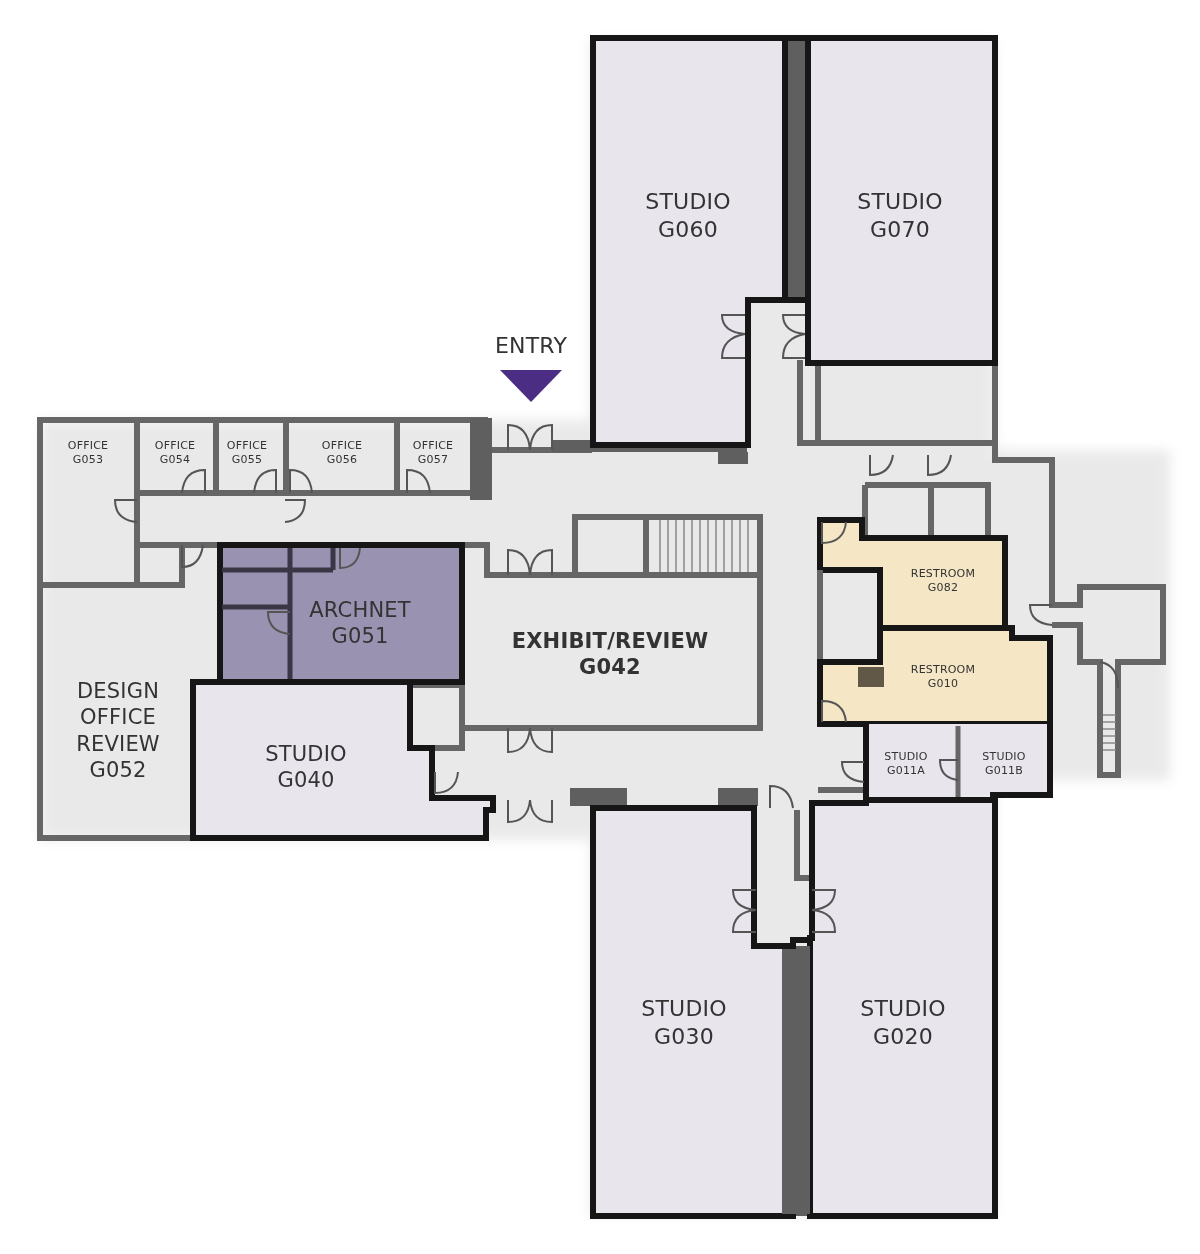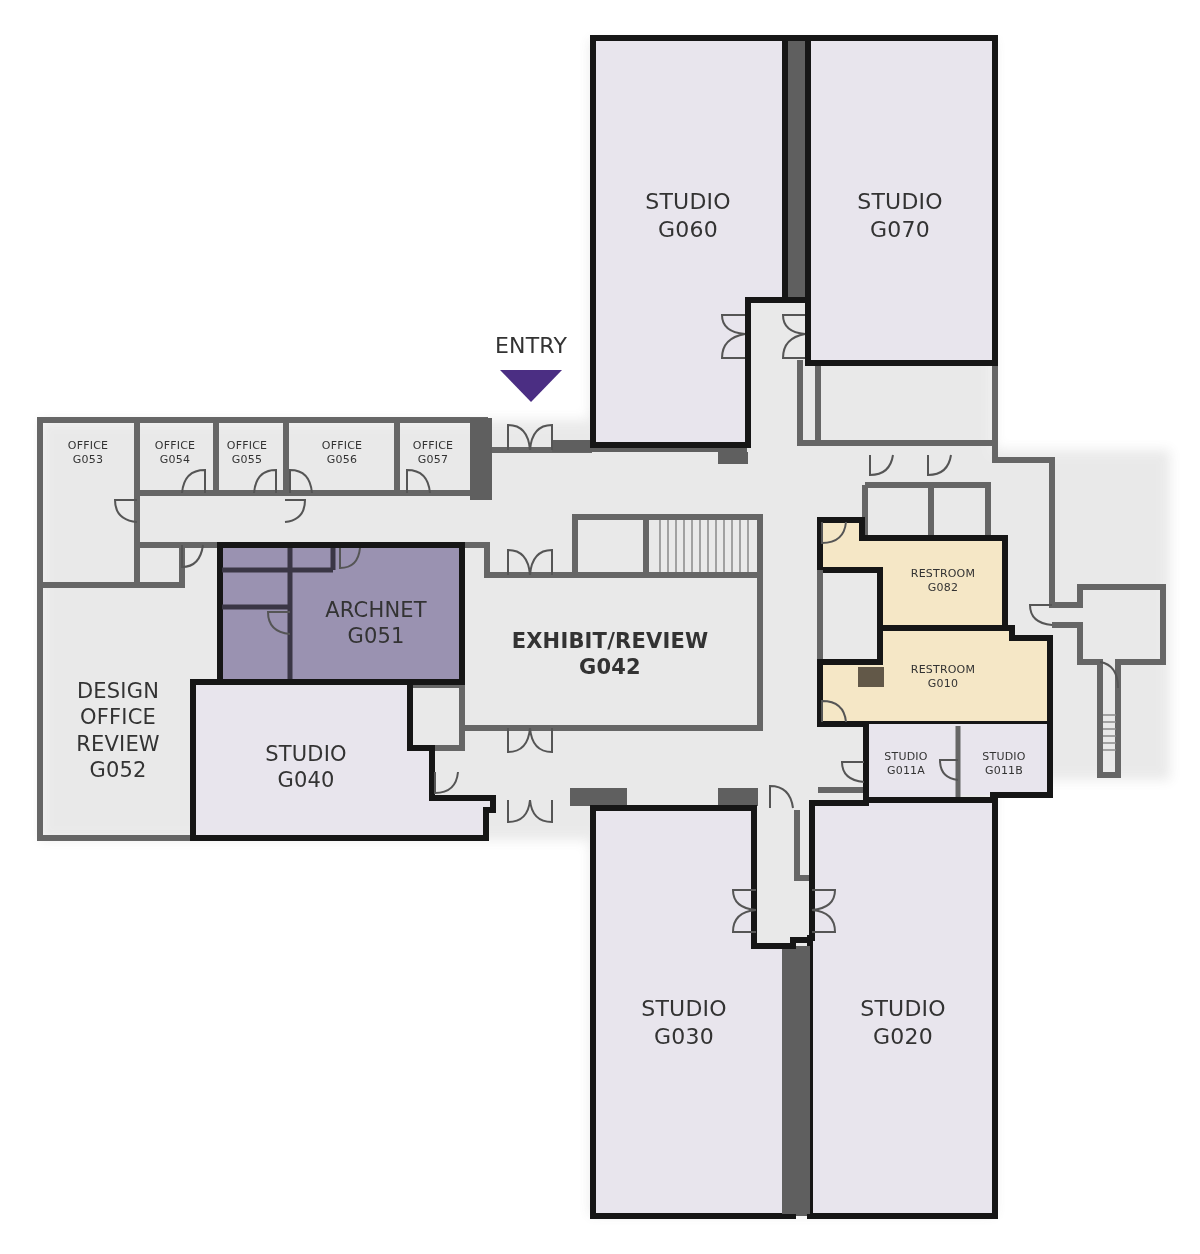--- a/index.html
+++ b/index.html
@@ -205,21 +205,21 @@
 </div>
 <div class="lbl sm" style="left:342px;top:453px;">
   <span>OFFICE</span>
   <span>G056</span>
 </div>
 <div class="lbl sm" style="left:433px;top:453px;">
   <span>OFFICE</span>
   <span>G057</span>
 </div>
 
-<div class="lbl med" style="left:376px;top:623px;">
+<div class="lbl med" style="left:360px;top:623px;">
   <span>ARCHNET</span>
   <span>G051</span>
 </div>
 <div class="lbl med" style="left:610px;top:654px;font-weight:bold;">
   <span>EXHIBIT/REVIEW</span>
   <span>G042</span>
 </div>
 <div class="lbl med" style="left:118px;top:715px;margin-top:15px;">
   <span>DESIGN</span>
   <span>OFFICE</span>

